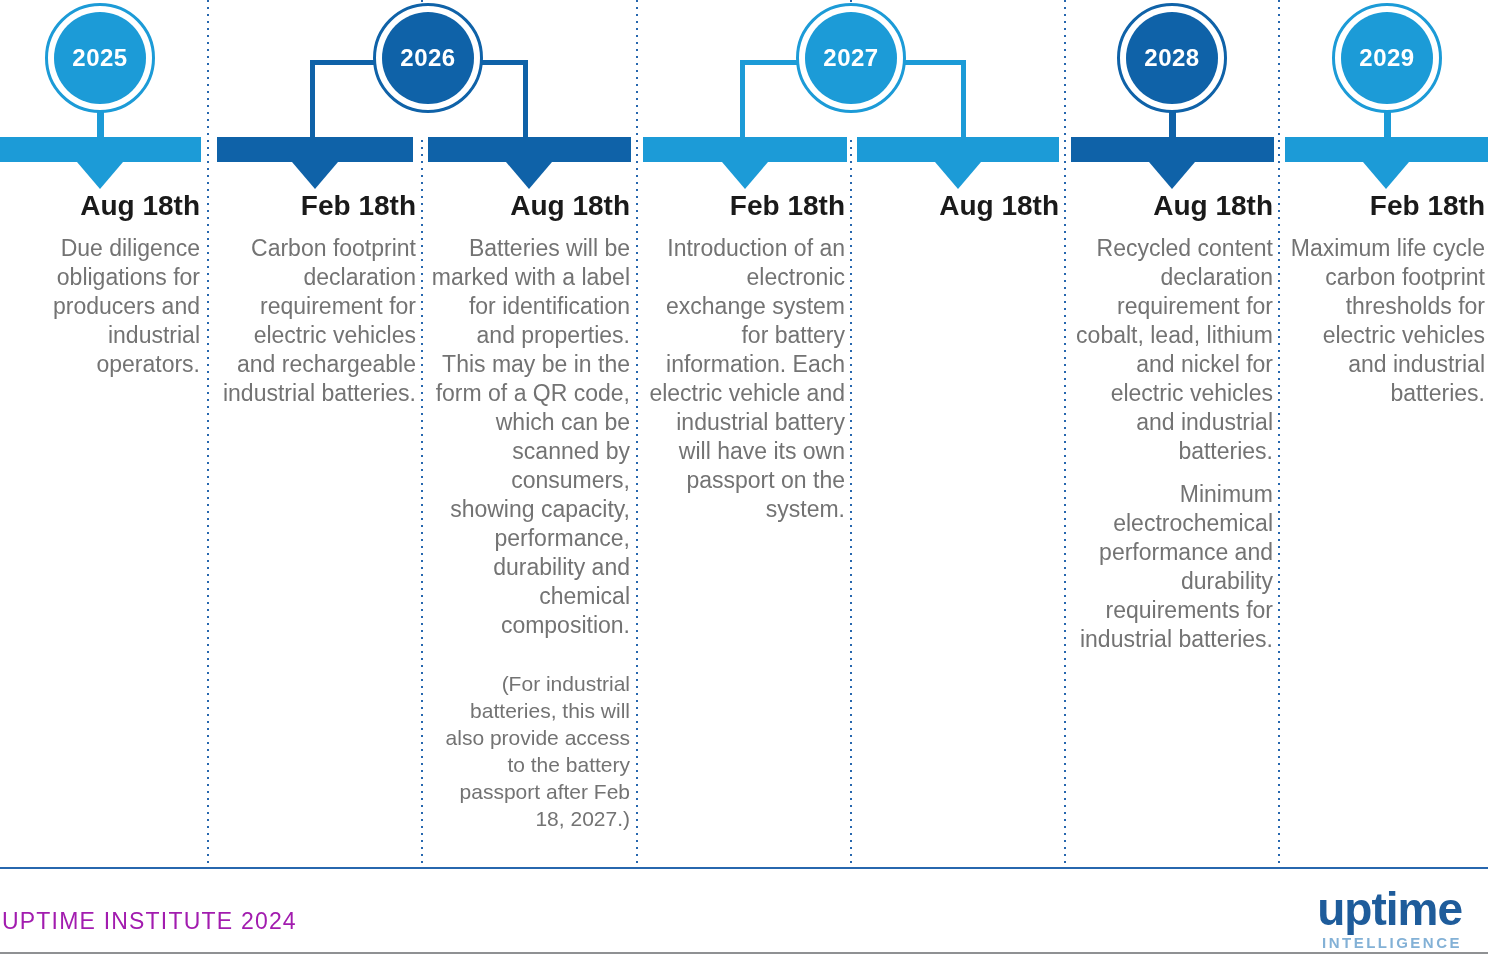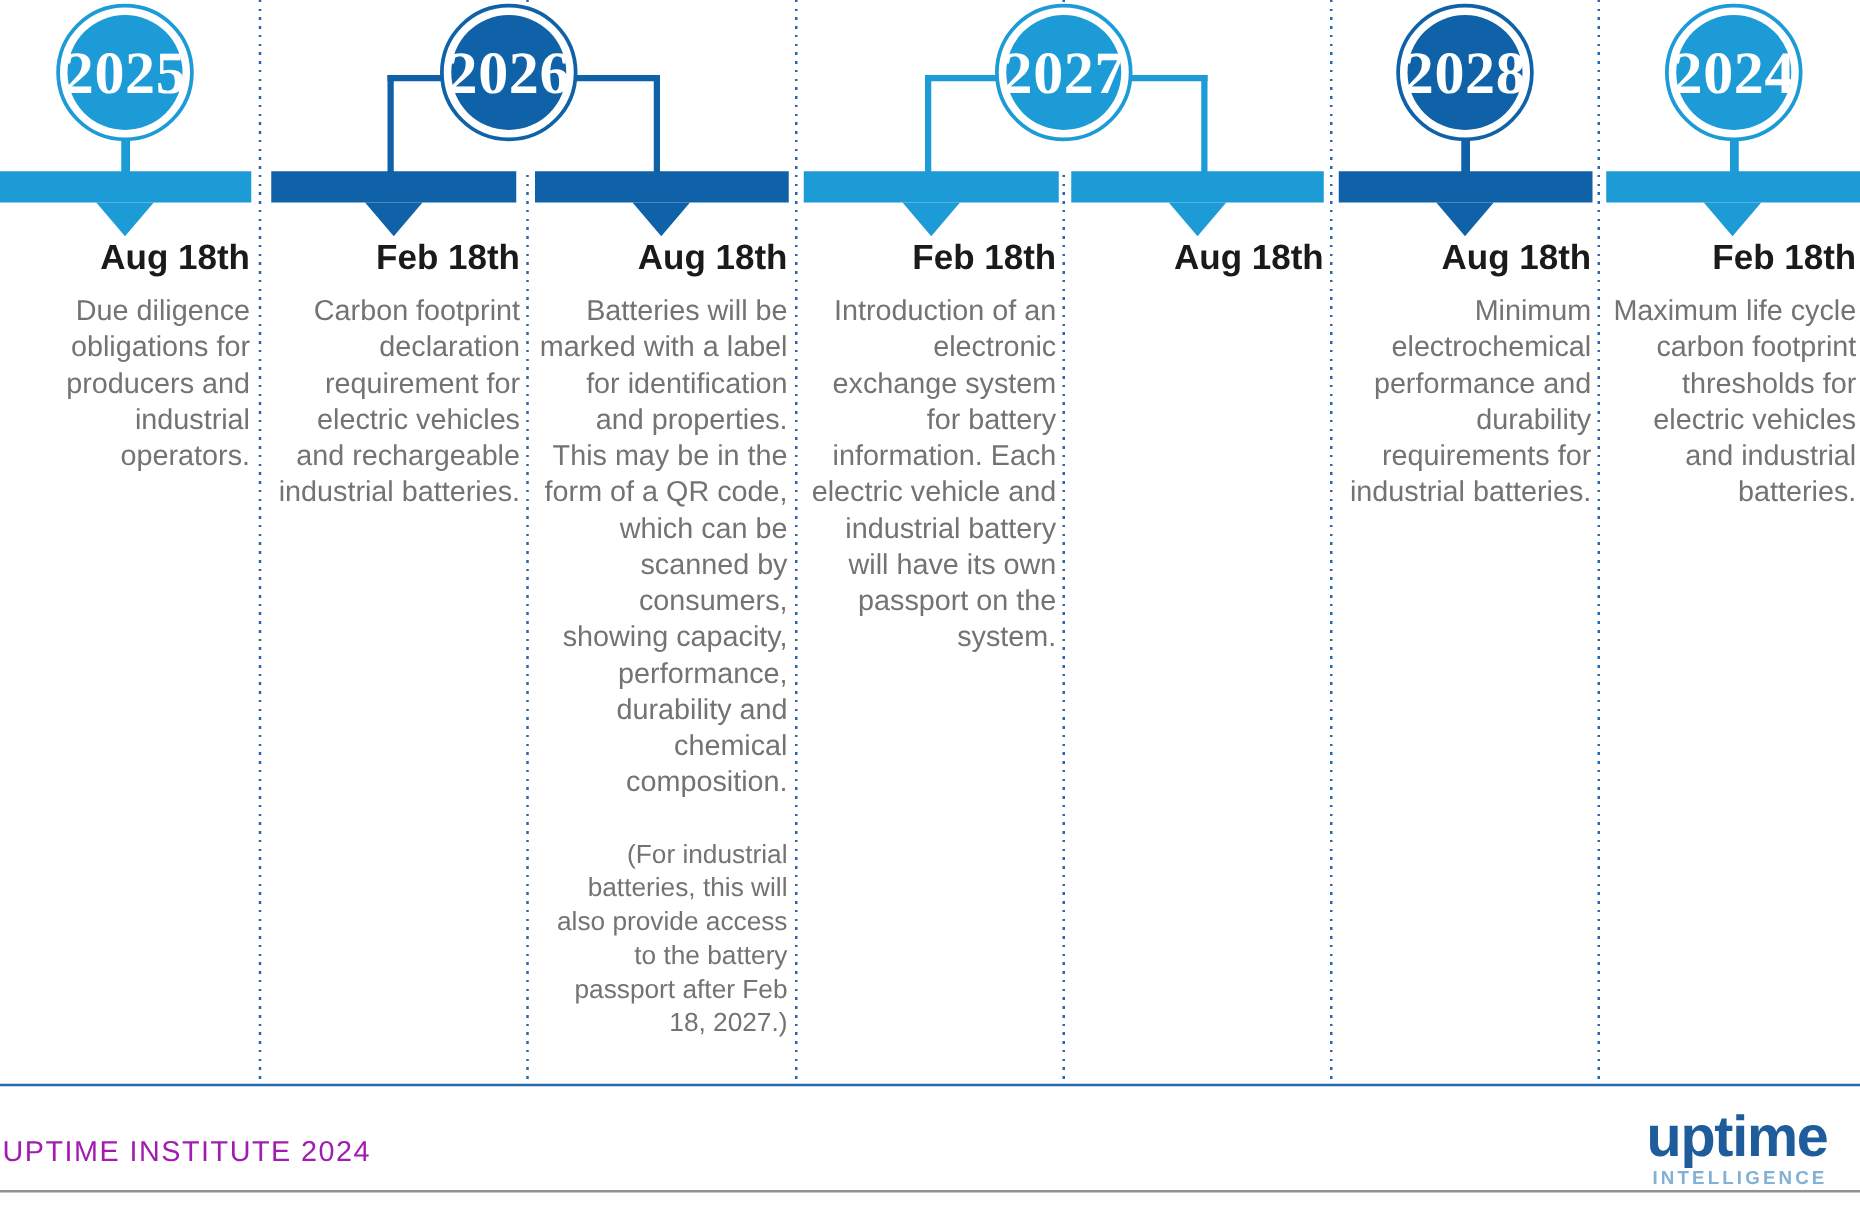--- a/index.html
+++ b/index.html
@@ -34,21 +34,21 @@
   .mask{position:absolute;width:10px;height:28px;background:#fff;z-index:2;}
   
   .circle{
     position:absolute;top:3px;width:104px;height:104px;border-radius:50%;
     background:#ffffff;border-width:3px;border-style:solid;z-index:4;
     display:flex;align-items:center;justify-content:center;
   }
   .circle .inner{
     width:92px;height:92px;border-radius:50%;
     display:flex;align-items:center;justify-content:center;
-    color:#ffffff;font-size:48px;font-weight:700;letter-spacing:0.5px;font-family:Liberation Serif, serif;
+    color:#ffffff;font-size:24px;font-weight:700;letter-spacing:0.5px;
   }
   .circle.light{border-color:#1C9BD7;}
   .circle.light .inner{background:#1C9BD7;}
   .circle.dark{border-color:#0F62A8;}
   .circle.dark .inner{background:#0F62A8;}
   
   .txt{position:absolute;top:190px;z-index:5;text-align:right;}
   .txt h3{
     margin:0 0 12px 0;font-size:28px;font-weight:700;color:#1A1A1A;letter-spacing:0;
   }
@@ -102,31 +102,31 @@
 
   <div class="bar dark" style="left:1071px;width:203px"></div>
   <div class="tri dark" style="left:1149px"></div>
 
   <div class="bar light" style="left:1285px;width:203px"></div>
   <div class="tri light" style="left:1363px"></div>
 
   <div class="circle light" style="left:45px">
     <div class="inner">2025</div>
   </div>
-  <div class="circle dark" style="left:352px">
+  <div class="circle dark" style="left:373px">
     <div class="inner">2026</div>
   </div>
   <div class="circle light" style="left:796px">
     <div class="inner">2027</div>
   </div>
   <div class="circle dark" style="left:1117px">
     <div class="inner">2028</div>
   </div>
   <div class="circle light" style="left:1332px">
-    <div class="inner">2024</div>
+    <div class="inner">2029</div>
   </div>
 
   <div class="txt" style="left:4px;width:196px">
     <h3>Aug 18th</h3>
     <p>Due diligence obligations for producers and industrial operators.</p>
   </div>
 
   <div class="txt" style="left:214px;width:202px">
     <h3>Feb 18th</h3>
     <p>Carbon footprint declaration requirement for electric vehicles and rechargeable industrial batteries.</p>
@@ -142,20 +142,21 @@
     <h3>Feb 18th</h3>
     <p>Introduction of an electronic exchange system for battery information. Each electric vehicle and industrial battery will have its own passport on the system.</p>
   </div>
 
   <div class="txt" style="left:857px;width:202px">
     <h3>Aug 18th</h3>
   </div>
 
   <div class="txt" style="left:1071px;width:202px">
     <h3>Aug 18th</h3>
+    <p>Recycled content declaration requirement for cobalt, lead, lithium and nickel for electric vehicles and industrial batteries.</p>
     <p>Minimum electrochemical performance and durability requirements for industrial batteries.</p>
   </div>
 
   <div class="txt" style="left:1283px;width:202px">
     <h3>Feb 18th</h3>
     <p>Maximum life cycle carbon footprint thresholds for electric vehicles and industrial batteries.</p>
   </div>
 
   <div class="footer-rule"></div>
   <div class="credit">UPTIME INSTITUTE 2024</div>

